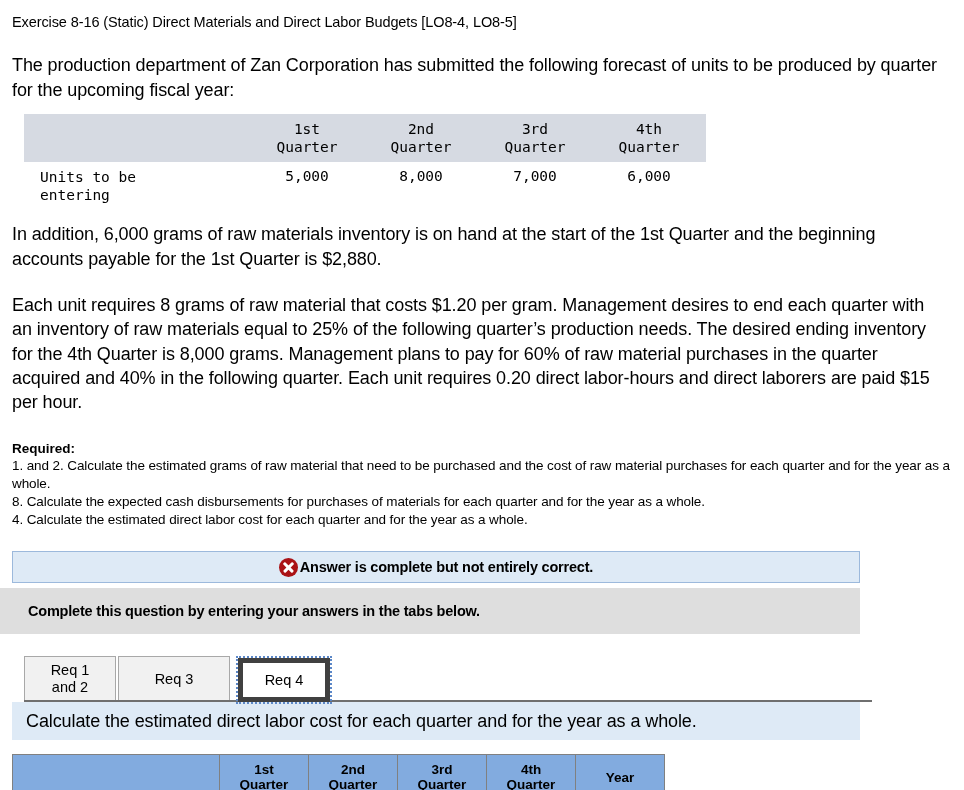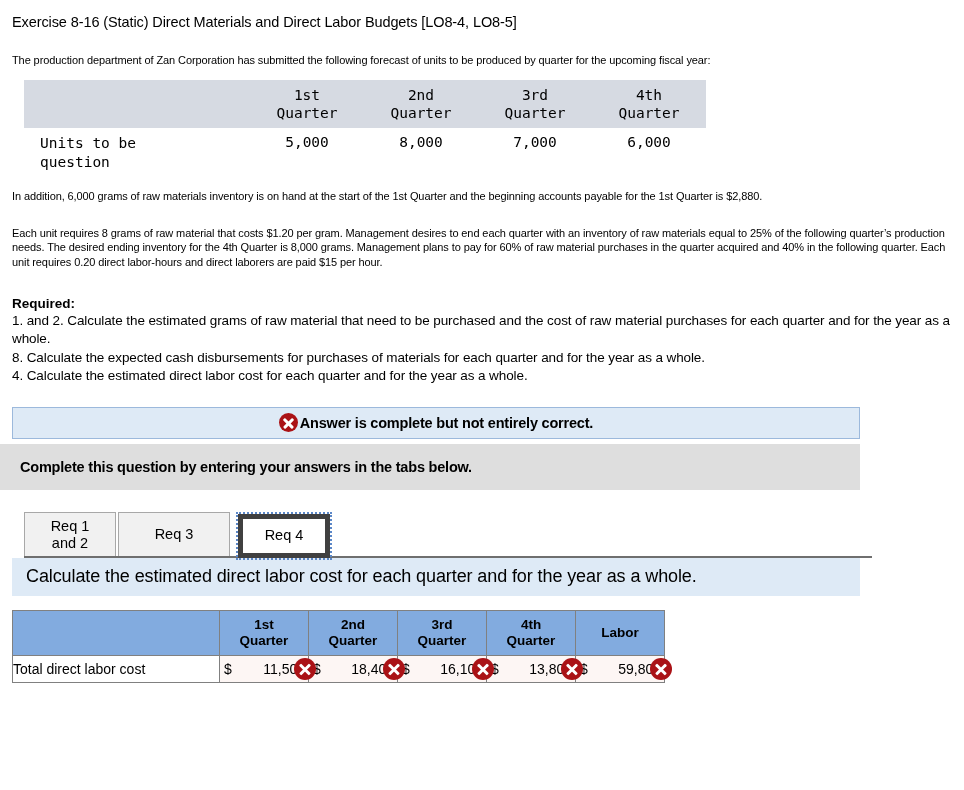--- a/index.html
+++ b/index.html
@@ -24,21 +24,21 @@
   .exercise-title {
     font-size: 14.5px;
     font-weight: normal;
     letter-spacing: -0.1px;
     margin: 2px 0 22px 0;
     line-height: 1.2;
   }
 
   
   .para {
-    font-size: 11px;
+    font-size: 18px;
     line-height: 1.35;
     margin: 0 0 12px 0;
     max-width: 935px;
     letter-spacing: -0.1px;
   }
   .spacer-14 { height: 14px; }
   .spacer-10 { height: 10px; }
 
   
   .given-table {
@@ -136,21 +136,21 @@
     margin: 5px 0 0 0;
     width: 860px;
     height: 46px;
     background: #dedede;
     display: flex;
     align-items: center;
   }
   .gray-band-text {
     font-size: 14.5px;
     font-weight: bold;
-    padding-left: 20px;
+    padding-left: 28px;
     letter-spacing: -0.2px;
   }
 
   
   .tab-strip {
     margin: 22px 0 0 24px;
     display: flex;
     align-items: flex-end;
     height: 46px;
     position: relative;
@@ -310,21 +310,21 @@
         <th class="gt-col">
           <span class="q-line1">4th</span>
           <span class="q-line2">Quarter</span>
         </th>
       </tr>
     </thead>
     <tbody>
       <tr>
         <td class="gt-label">
           <span class="q-line1">Units to be</span>
-          <span class="q-line2">question</span>
+          <span class="q-line2">entering</span>
         </td>
         <td class="gt-val">5,000</td>
         <td class="gt-val">8,000</td>
         <td class="gt-val">7,000</td>
         <td class="gt-val">6,000</td>
       </tr>
     </tbody>
   </table>
 
   <p class="para">In addition, 6,000 grams of raw materials inventory is on hand at the start of the 1st Quarter and the beginning accounts payable for the 1st Quarter is $2,880.</p>
@@ -383,21 +383,21 @@
       </th>
       <th class="at-q">
         <span class="q-line1">3rd</span>
         <span class="q-line2">Quarter</span>
       </th>
       <th class="at-q">
         <span class="q-line1">4th</span>
         <span class="q-line2">Quarter</span>
       </th>
       <th class="at-year">
-        <span class="q-line1">Labor</span>
+        <span class="q-line1">Year</span>
       </th>
     </tr>
   </thead>
   <tbody>
     <tr>
       <td class="at-row-label">Total direct labor cost</td>
 
       <td class="value-cell">
         <div class="value-inner">
           <span class="value-cur">$</span>

